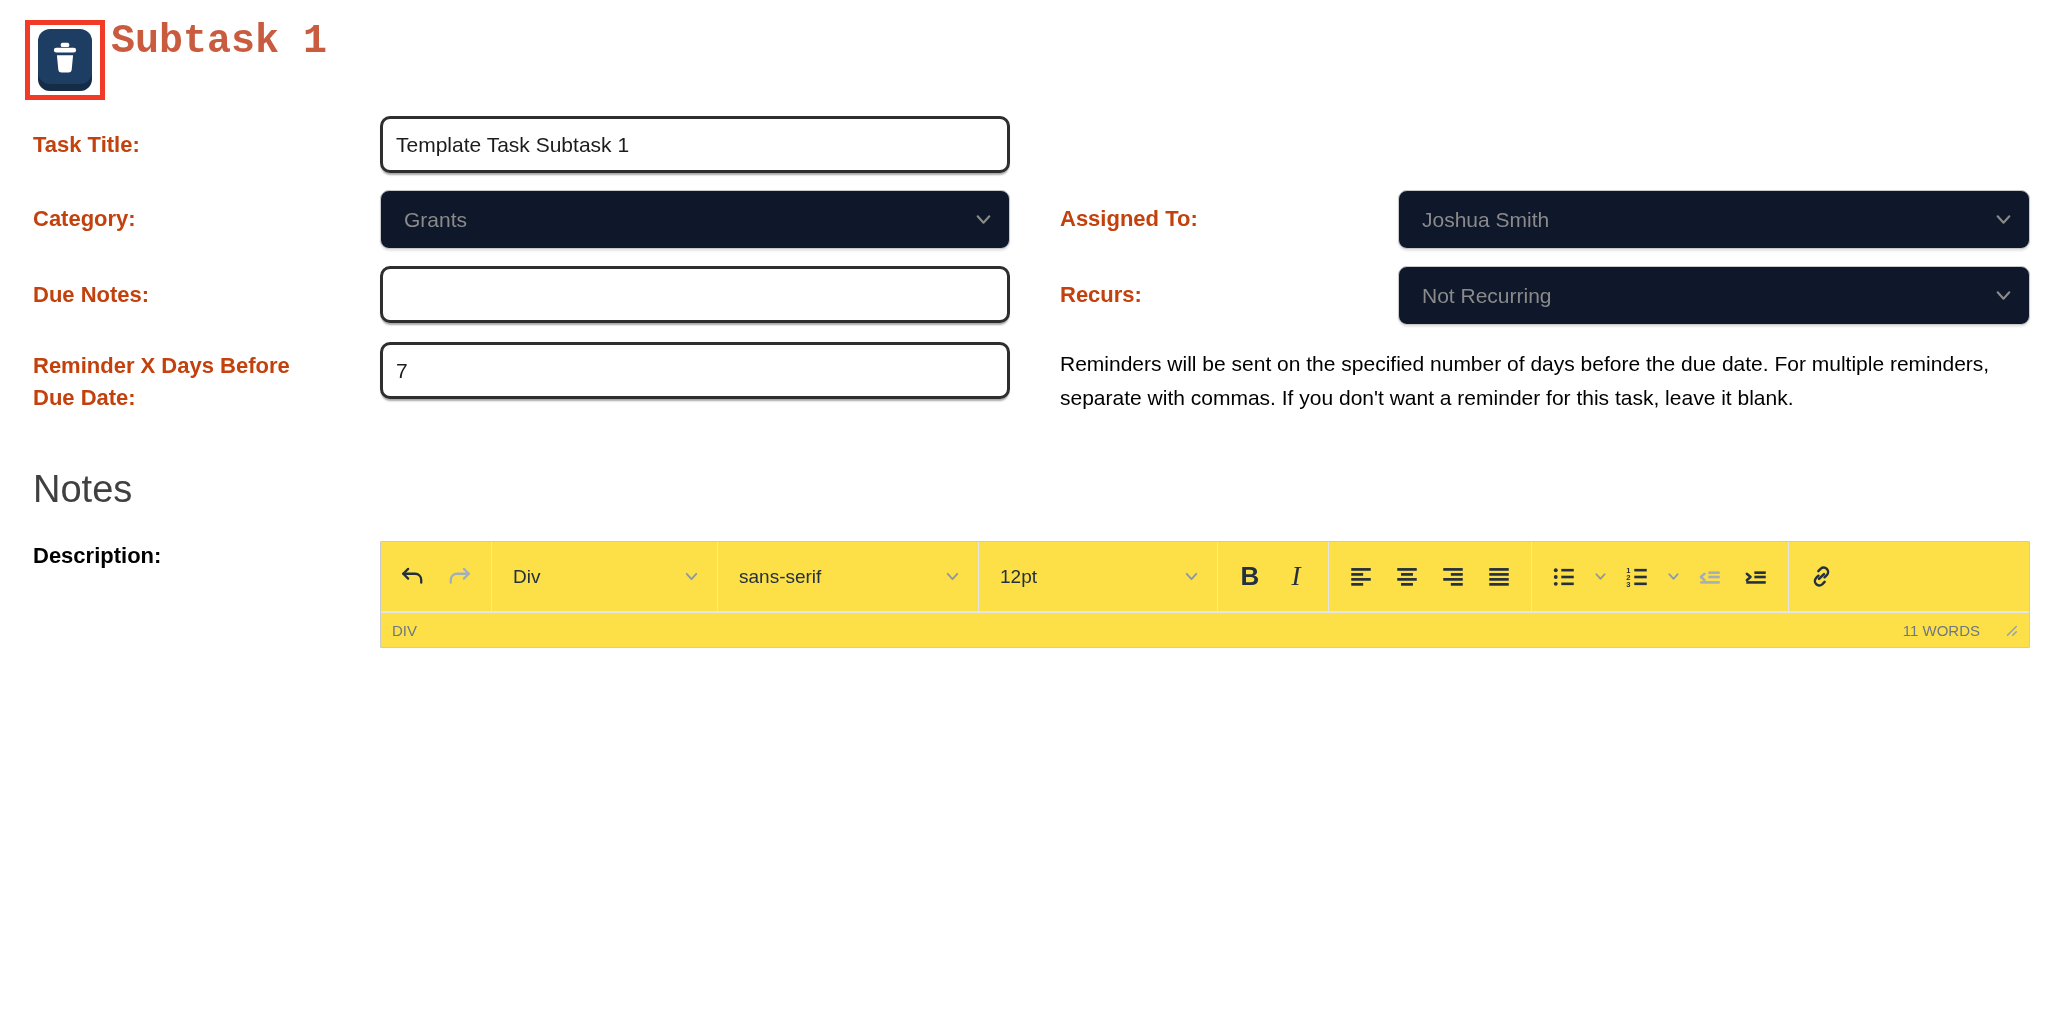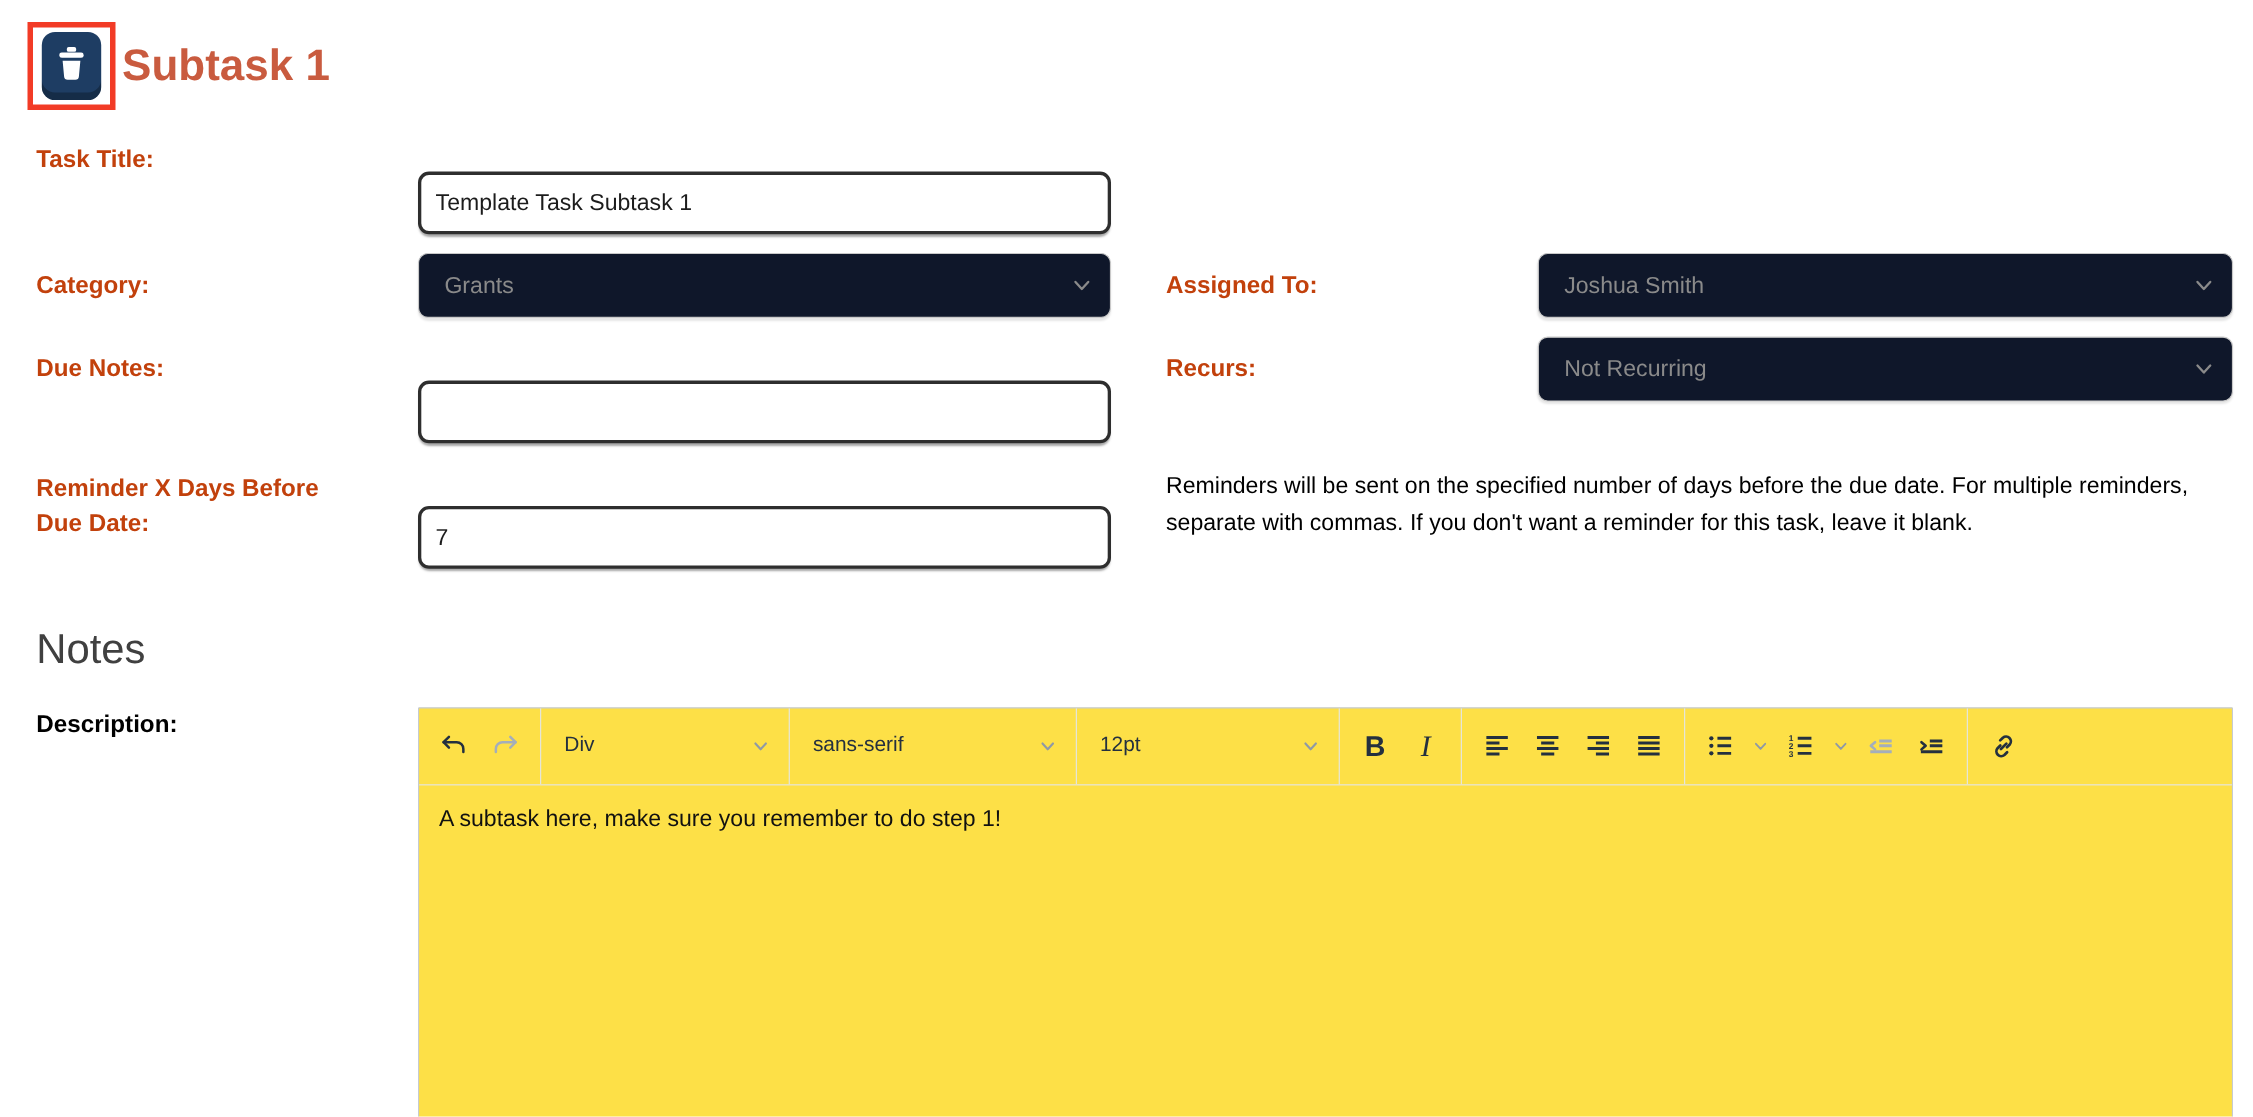--- a/index.html
+++ b/index.html
@@ -6,21 +6,21 @@
   html, body { margin: 0; padding: 0; background: #ffffff; }
   body {
     width: 2048px; height: 1015px;
     font-family: "Liberation Sans", sans-serif;
     color: #000;
     overflow: hidden;
   }
   .page { padding: 20px 18px 24px 33px; }
 
   
-  .header { display: flex; align-items: center; margin-left: -8px; }
+  .header { display: flex; margin-left: -8px; font-family: Liberation Mono, monospace; }
   .trash-outline {
     border: 5px solid #F23B26;
     padding: 4px 8px;
     display: inline-flex; align-items: center; justify-content: center;
   }
   .trash-btn {
     width: 54px; height: 62px;
     background: #1E3D63;
     border: none; border-radius: 12px;
     box-shadow: inset 0 -7px 0 rgba(0,0,0,0.28);
@@ -45,21 +45,21 @@
     padding-top: 13px; line-height: 1.45;
   }
   .flabel.narrow { max-width: 272px; padding-top: 8px; }
   .text-input {
     width: 100%; height: 57px;
     border: 3px solid #2E2E2E; border-radius: 10px;
     font-family: "Liberation Sans", sans-serif;
     font-size: 21px; color: #1c1c1c;
     padding: 0 13px;
     box-shadow: 0 3px 2px -1px rgba(0,0,0,0.35);
-    outline: none; background: #fff; margin-top: 40px;
+    outline: none; background: #fff;
   }
   .fake-select {
     width: 100%; height: 59px;
     background: #0f172a;
     border: 1px solid #C9C9C9; border-radius: 9px;
     display: flex; align-items: center; justify-content: space-between;
     padding: 0 16px 0 23px;
     font-size: 21px; color: #8A8A8A;
     box-shadow: 0 2px 2px rgba(0,0,0,0.10);
     cursor: default;
@@ -394,21 +394,20 @@
               <svg width="27" height="27" viewBox="0 0 24 24" fill="none" stroke="#24303F" stroke-width="2.2" stroke-linecap="round" stroke-linejoin="round">
                 <path d="M9.2 7.2 L11.4 5 a3.9 3.9 0 0 1 5.5 5.5 L14.7 12.7"></path>
                 <path d="M14.8 16.8 L12.6 19 a3.9 3.9 0 0 1 -5.5 -5.5 L9.3 11.3"></path>
                 <line x1="9.8" y1="14.2" x2="14.2" y2="9.8"></line>
               </svg>
             </span>
           </button>
         </div>
       </div>
 
-      <div class="edit-area" contenteditable="true" style="">A subtask here, make sure you remember to do step 1!</div>
 
       <div class="statusbar">
         <span class="elem-path">DIV</span>
         <span class="sb-right">
           <span>11 WORDS</span>
           <span class="resize-grip">
             <svg width="14" height="14" viewBox="0 0 16 16" stroke="#98A1AE" stroke-width="1.8" stroke-linecap="round">
               <line x1="14" y1="4" x2="4" y2="14"></line>
               <line x1="14" y1="10" x2="10" y2="14"></line>
             </svg>

